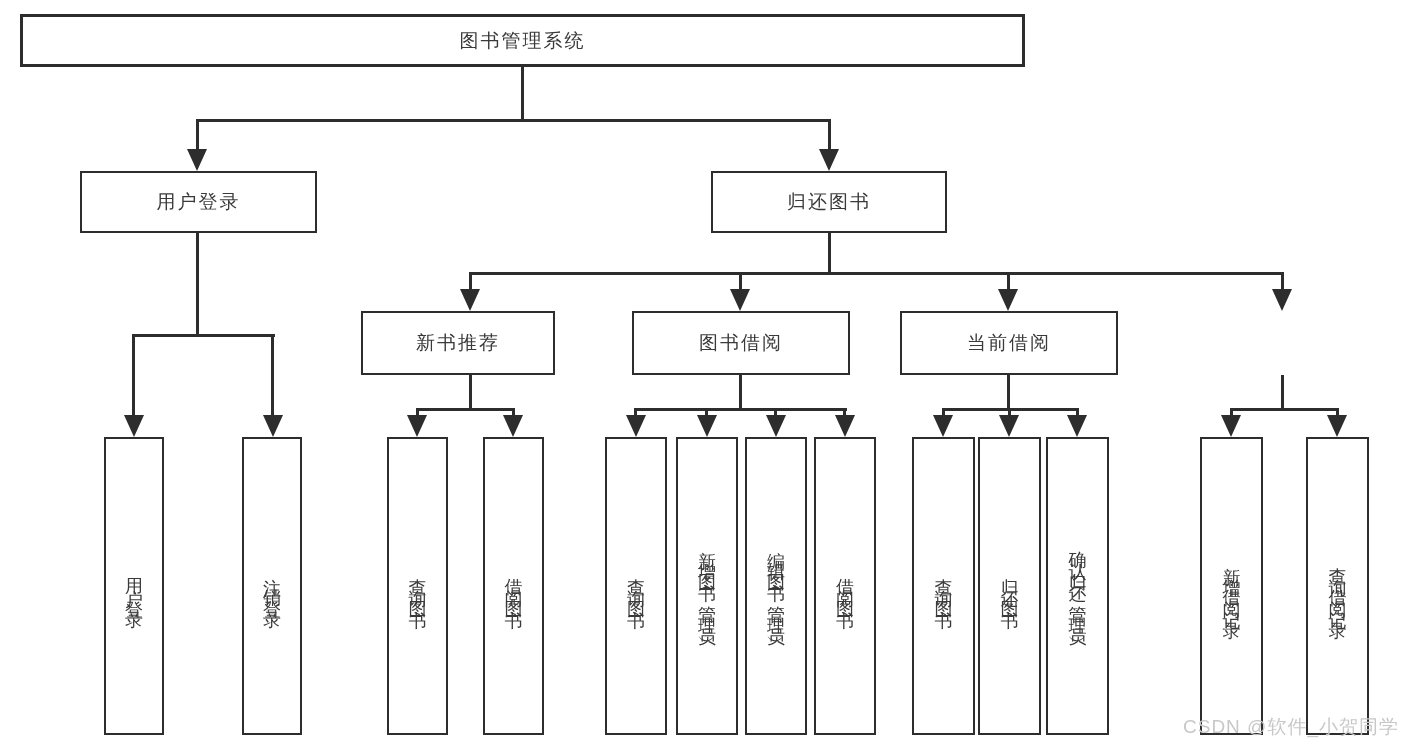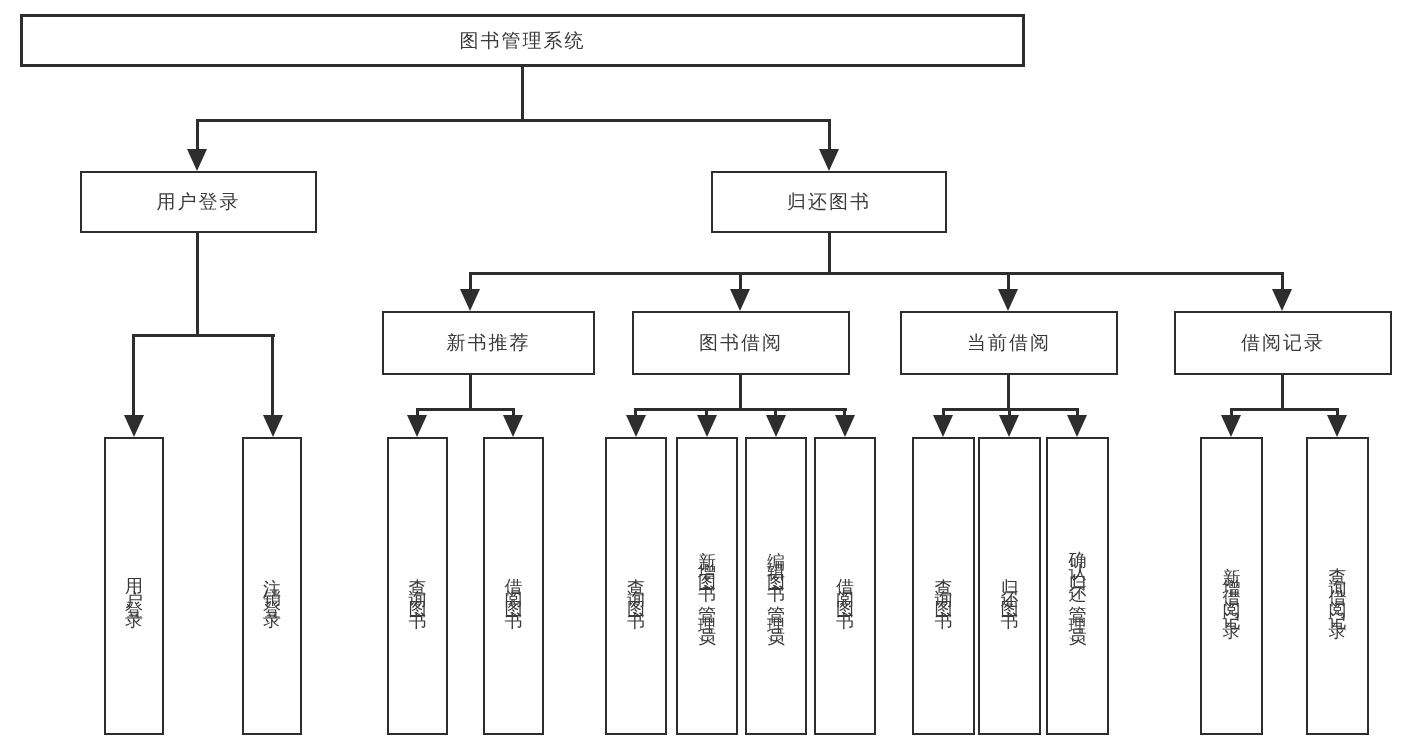--- a/index.html
+++ b/index.html
@@ -97,31 +97,28 @@
   <div class="hline" style="left:469px; top:272px; width:815px;"></div>
   <div class="vline" style="left:469px; top:272px; height:17px;"></div>
   <div class="ah" style="left:460px; top:289px;"></div>
   <div class="vline" style="left:739px; top:272px; height:17px;"></div>
   <div class="ah" style="left:730px; top:289px;"></div>
   <div class="vline" style="left:1007px; top:272px; height:17px;"></div>
   <div class="ah" style="left:998px; top:289px;"></div>
   <div class="vline" style="left:1281px; top:272px; height:17px;"></div>
   <div class="ah" style="left:1272px; top:289px;"></div>
 
-  <div class="hbox" style="left:382px; top:311px; width:213px; height:64px; border-width:2px;">
+  <div class="hbox" style="left:361px; top:311px; width:194px; height:64px; border-width:2px;">
     <span>新书推荐</span>
   </div>
   <div class="hbox" style="left:900px; top:311px; width:218px; height:64px; border-width:2px;">
     <span>当前借阅</span>
   </div>
   <div class="hbox" style="left:632px; top:311px; width:218px; height:64px; border-width:2px;">
     <span>图书借阅</span>
-  </div>
-  <div class="hbox" style="left:1174px; top:311px; width:218px; height:64px; border-width:2px;">
-    <span>借阅记录</span>
   </div>
 
   <div class="vline" style="left:469px; top:375px; height:36px;"></div>
   <div class="hline" style="left:416px; top:408px; width:99px;"></div>
   <div class="vline" style="left:416px; top:408px; height:7px;"></div>
   <div class="ah" style="left:407px; top:415px;"></div>
   <div class="vline" style="left:512px; top:408px; height:7px;"></div>
   <div class="ah" style="left:503px; top:415px;"></div>
 
   <div class="vline" style="left:739px; top:375px; height:36px;"></div>
@@ -188,14 +185,15 @@
     <span class="vtext">确认归还（管理员）</span>
   </div>
 
   <div class="vbox" style="left:1200px; width:63px;">
     <span class="vtext">新增借阅记录</span>
   </div>
   <div class="vbox" style="left:1306px; width:63px;">
     <span class="vtext">查询借阅记录</span>
   </div>
 
+  <div class="watermark">CSDN @软件_小贺同学</div>
 
 </div>
 
 </body></html>

